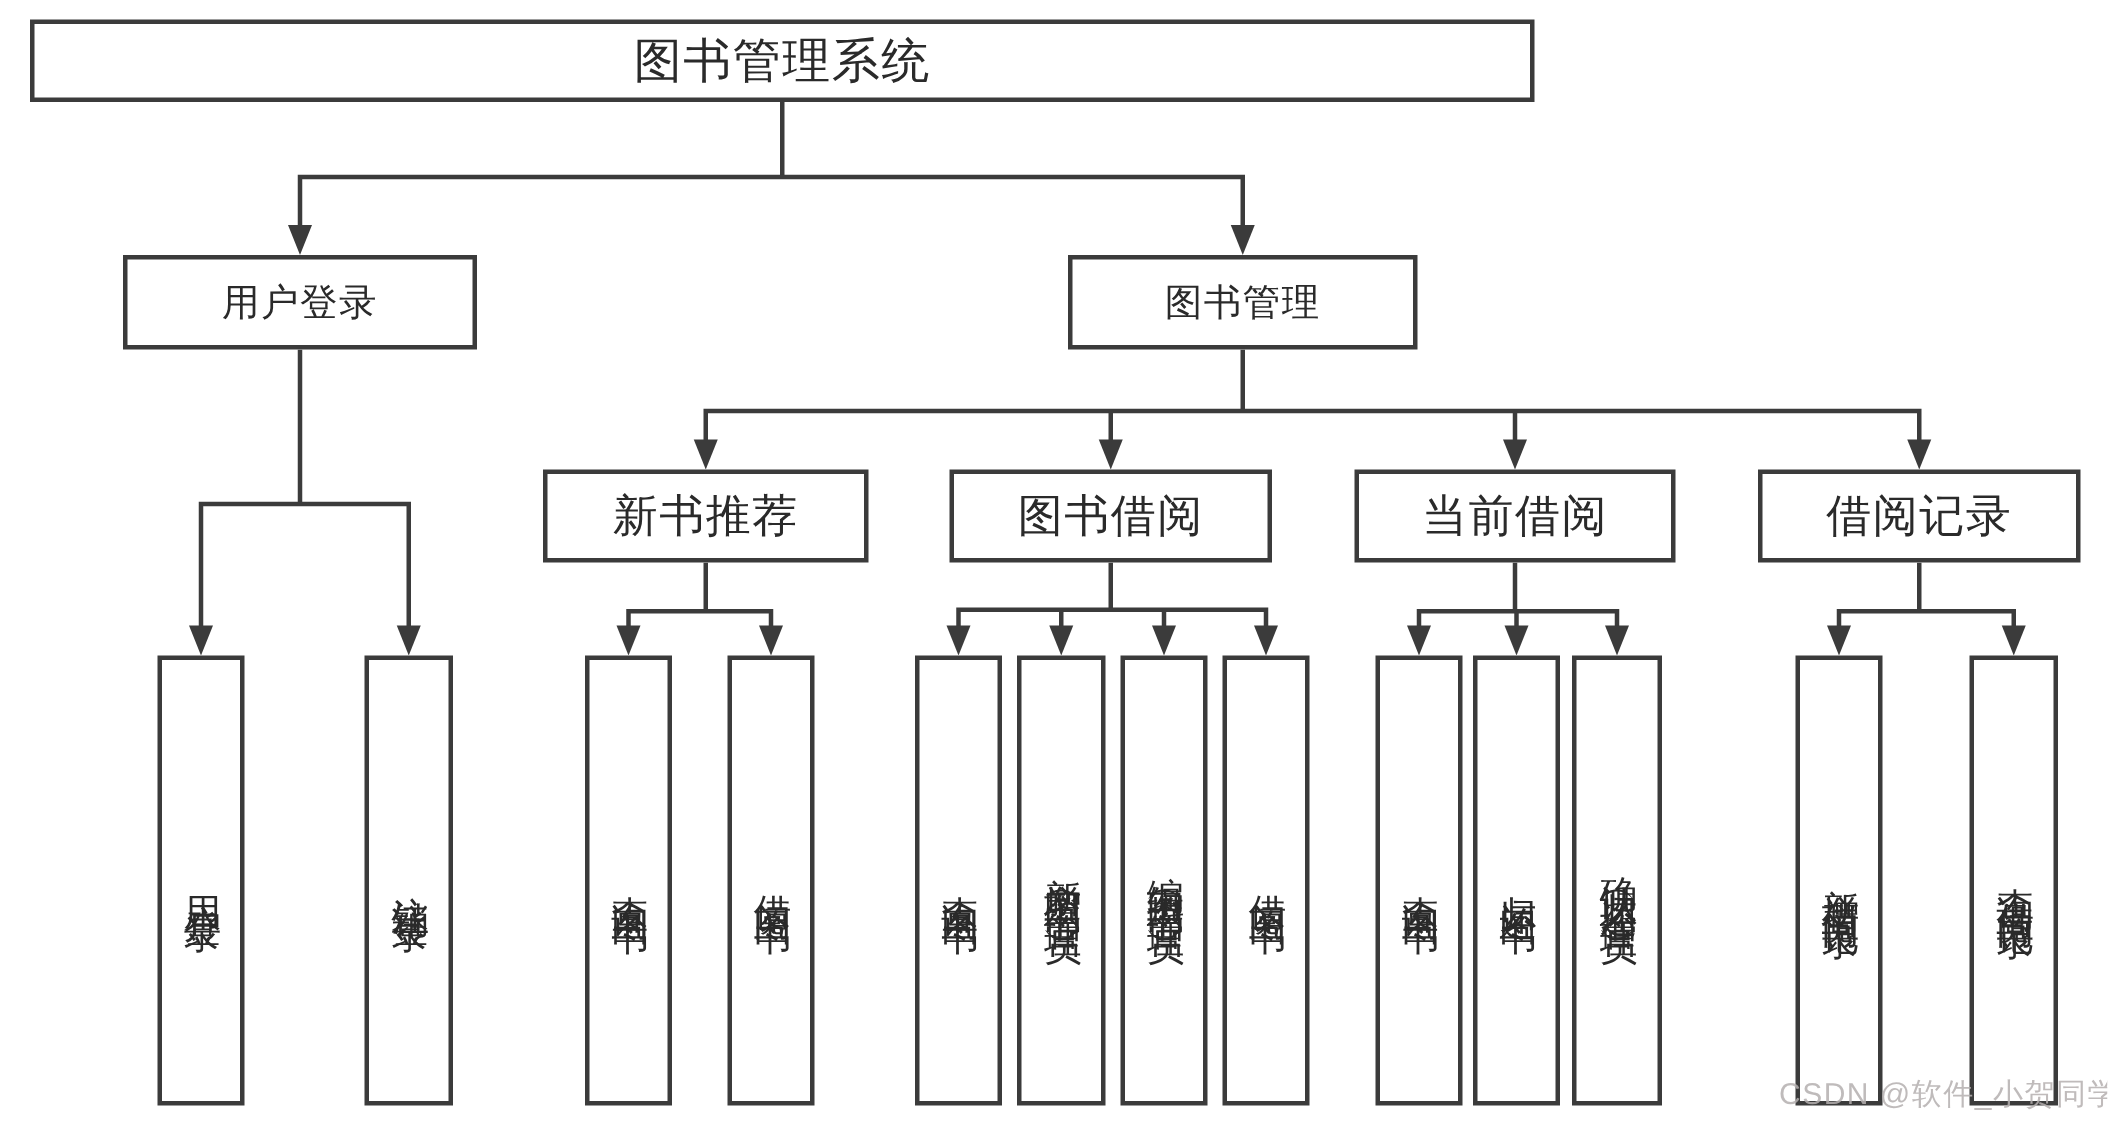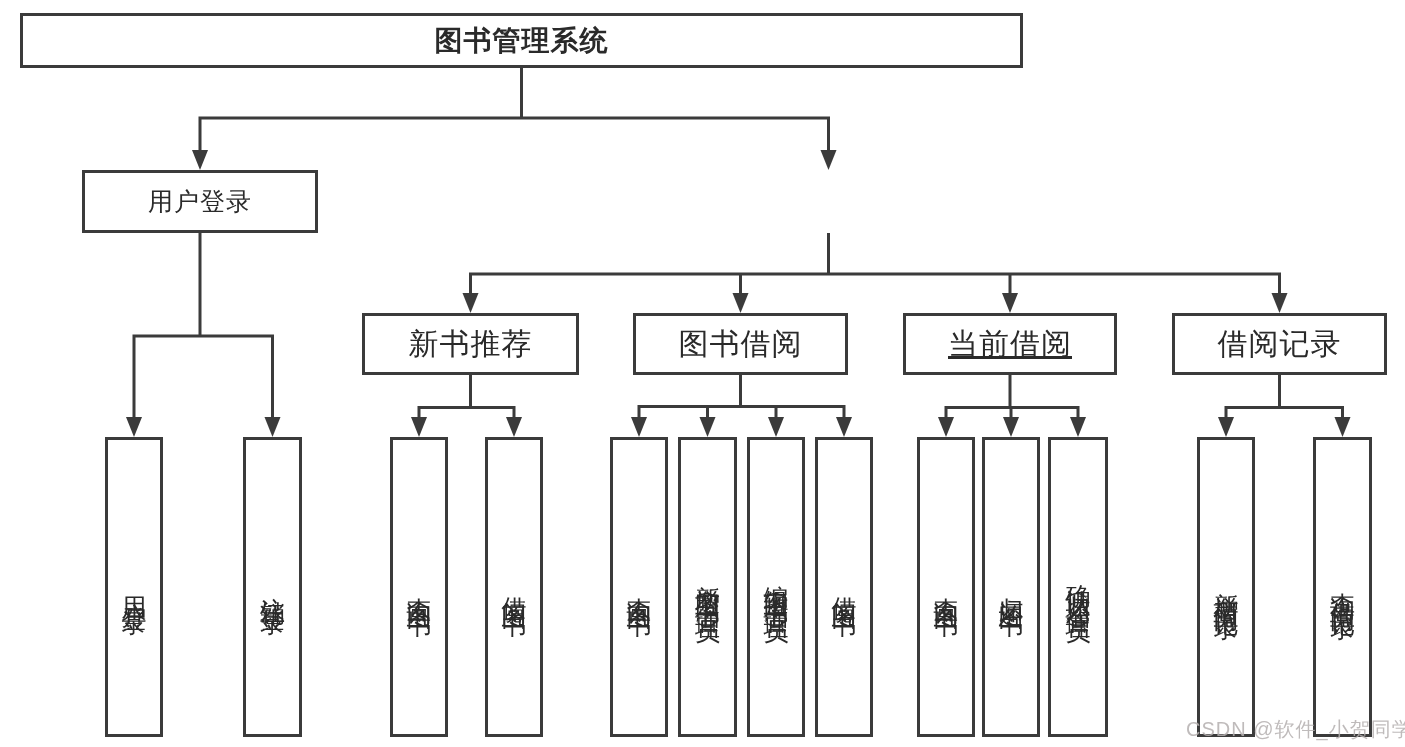--- a/index.html
+++ b/index.html
@@ -22,21 +22,21 @@
   .box{
     position:absolute;
     box-sizing:border-box;
     background:#fff;
     border:3px solid var(--line);
     display:flex;align-items:center;justify-content:center;
     color:var(--text);
     z-index:2;
   }
   .box span{white-space:nowrap;}
-  .root-label{font-size:28px;letter-spacing:1px;font-weight:bold;}
+  .root-label{font-size:32px;letter-spacing:1px;}
   .branch-label{font-size:25px;letter-spacing:1px;}
   .section-label{font-size:30px;letter-spacing:1px;}
   .leaf{border-width:3px;}
   .leaf span{
     writing-mode:vertical-rl;
     text-orientation:mixed;
     font-size:25px;
     line-height:1;
     letter-spacing:5px;
   }
@@ -104,28 +104,31 @@
     <polygon points="1334.5,417 1350.5,417 1342.5,437"></polygon>
   </svg>
 
   <div class="box" style="left:20px;top:13px;width:1003px;height:55px;">
     <span class="root-label">图书管理系统</span>
   </div>
 
   <div class="box" style="left:82px;top:170px;width:236px;height:63px;">
     <span class="branch-label">用户登录</span>
   </div>
+  <div class="box" style="left:712px;top:170px;width:233px;height:63px;">
+    <span class="branch-label">图书管理</span>
+  </div>
 
   <div class="box" style="left:362px;top:313px;width:217px;height:62px;">
     <span class="section-label">新书推荐</span>
   </div>
   <div class="box" style="left:633px;top:313px;width:215px;height:62px;">
     <span class="section-label">图书借阅</span>
   </div>
-  <div class="box" style="left:903px;top:313px;width:214px;height:62px;text-decoration:underline;">
+  <div class="box" style="left:903px;top:313px;width:214px;height:62px;">
     <span class="section-label">当前借阅</span>
   </div>
   <div class="box" style="left:1172px;top:313px;width:215px;height:62px;justify-content:center;">
     <span class="section-label">借阅记录</span>
   </div>
 
   <div class="box leaf" style="left:105px;top:437px;width:58px;height:300px;">
     <span>用户登录</span>
   </div>
   <div class="box leaf" style="left:243px;top:437px;width:59px;height:300px;">

